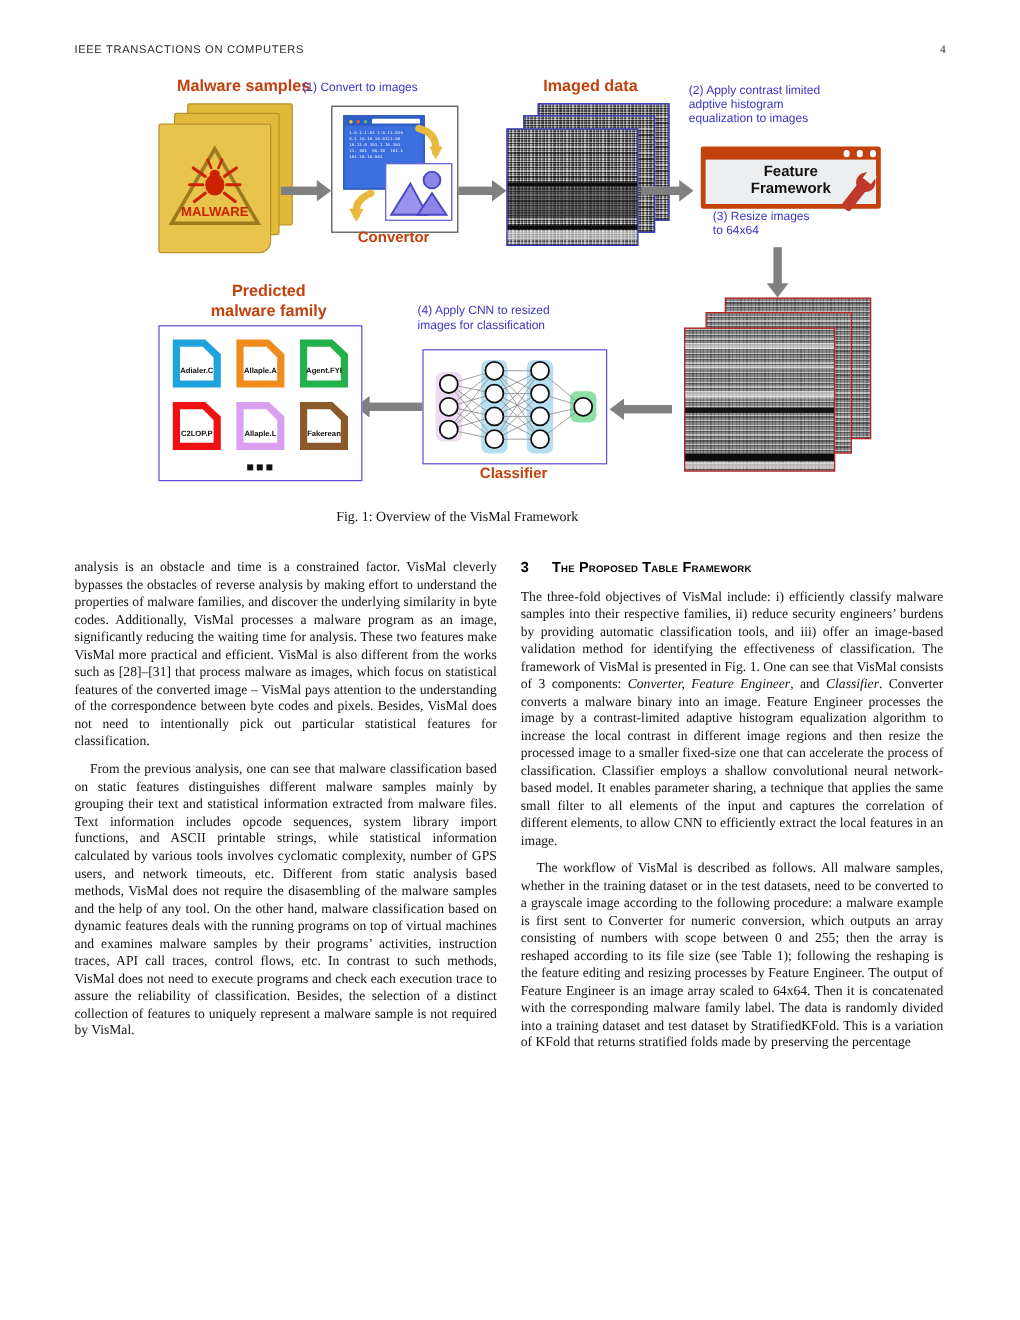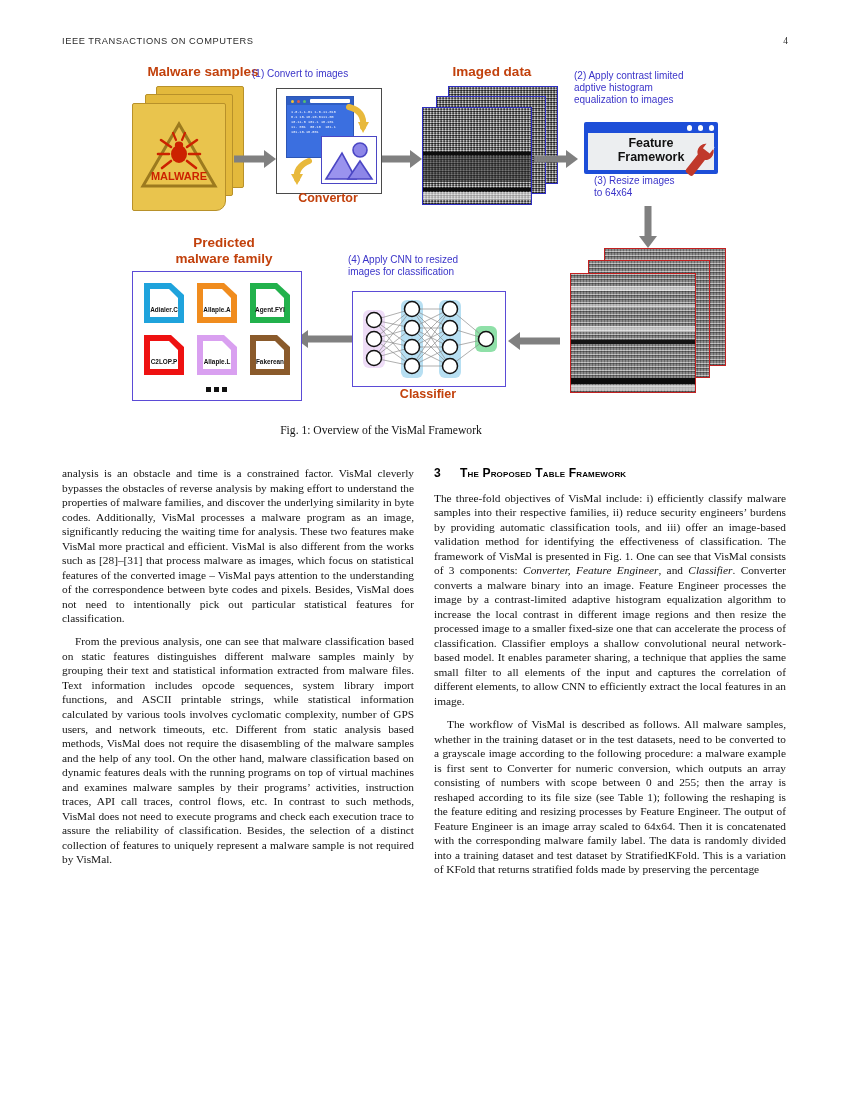--- a/index.html
+++ b/index.html
@@ -92,21 +92,21 @@
   .redimg {
     position:absolute; border:1.8px solid #c32020;
     background-color:#8f8f8f;
     background-image:
       repeating-linear-gradient(0deg, rgba(0,0,0,.42) 0 1px, rgba(255,255,255,.40) 1px 2px, rgba(0,0,0,.14) 2px 4px),
       repeating-linear-gradient(90deg, rgba(0,0,0,.16) 0 1px, rgba(255,255,255,.16) 1px 3px);
   }
   .redimg .band { position:absolute; left:0; right:0; }
 
   
-  .fe-win { position:absolute; background:#1d4ed8; border-radius:2px; }
+  .fe-win { position:absolute; background:#c2410c; border-radius:2px;padding-left:16px; }
   .fe-inner { position:absolute; background:#eceef0; }
   .fe-dot { position:absolute; width:5.5px;height:5.5px;border-radius:50%; background:#fff; }
   .fe-text {
     position:absolute; left:0; right:0; text-align:center;
     font-family:"Liberation Sans", sans-serif; font-weight:bold;
     font-size:12.5px; color:#111; line-height:1.18;
   }
 
   
   .clf-box { position:absolute; background:#fff; border:1.6px solid #5b4bd6; }

